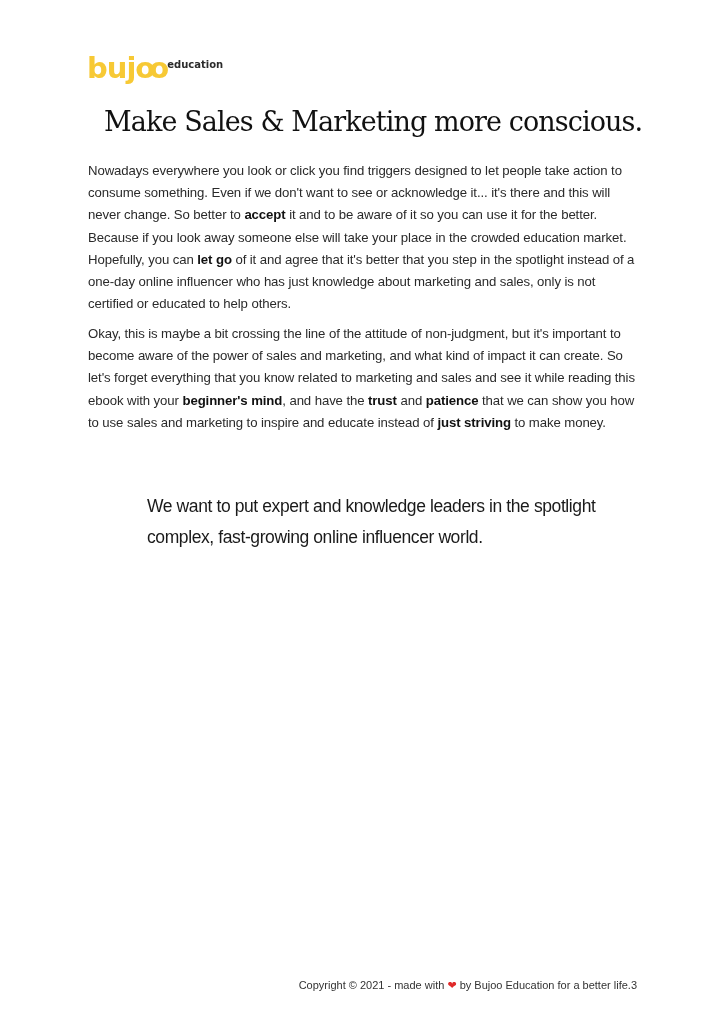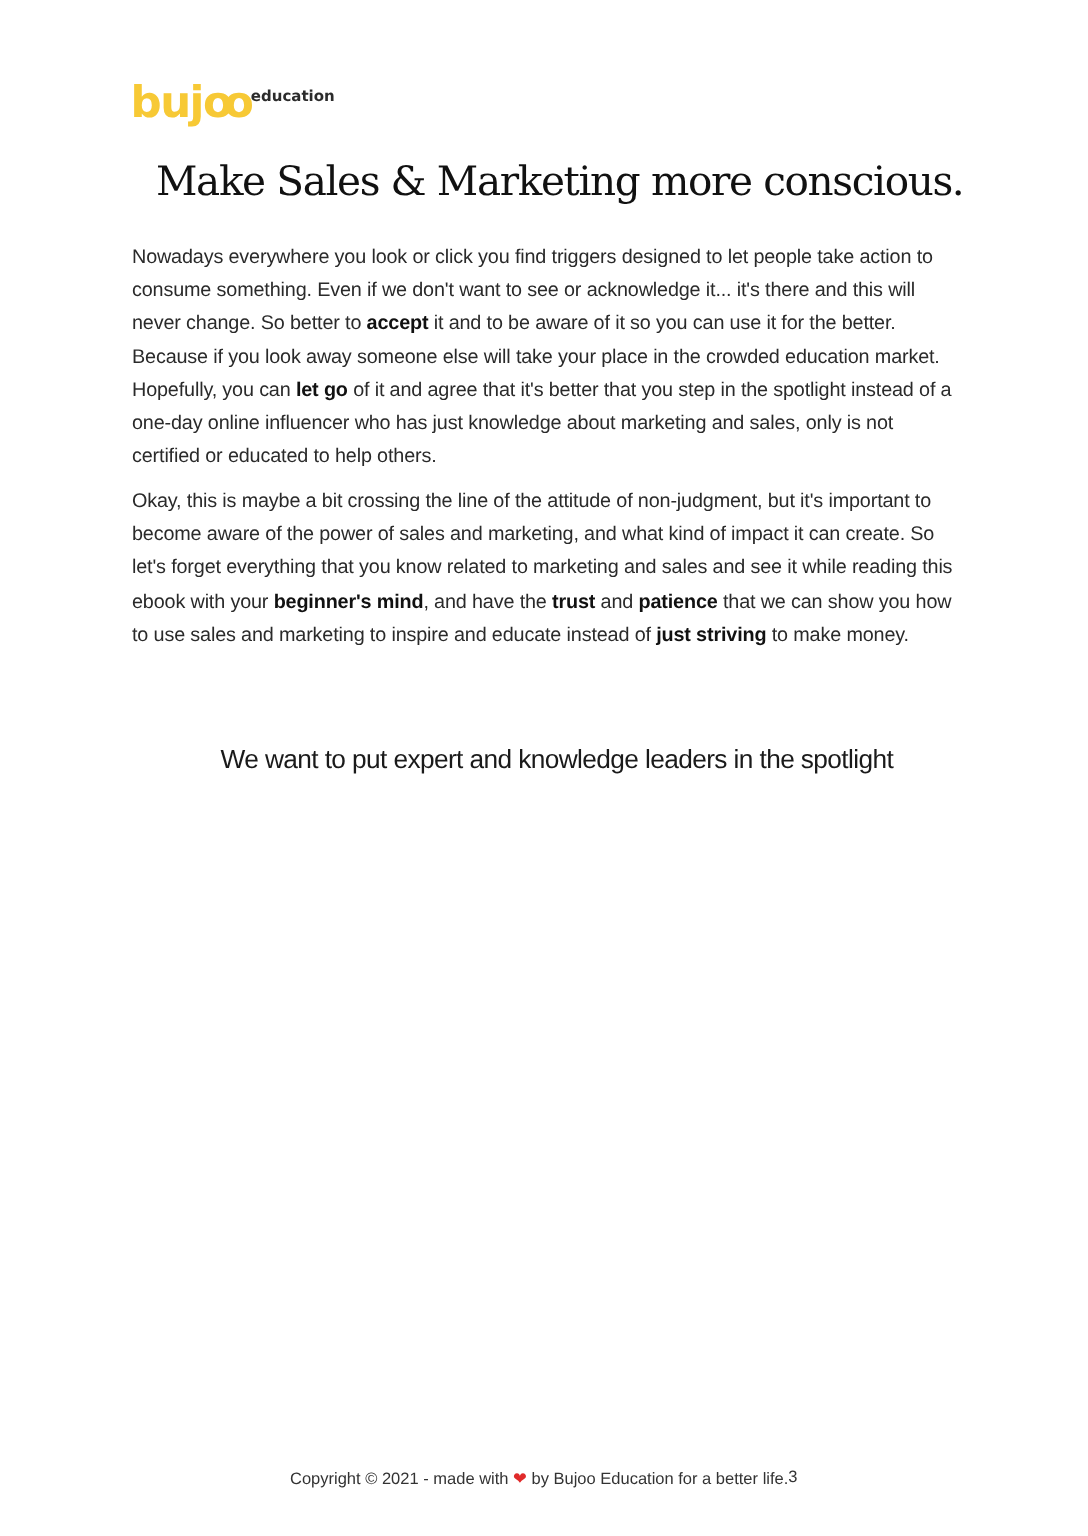--- a/index.html
+++ b/index.html
@@ -84,21 +84,21 @@
       color: #1a1a1a;
       letter-spacing: -0.4px;
     }
     .quote span { display: block; white-space: nowrap; }
     .footer {
       position: absolute;
       left: 88px;
       right: 88px;
       top: 979px;
       display: flex;
-      justify-content: center;
+      justify-content: flex-end;
       font-family: "Liberation Sans", sans-serif;
       font-size: 11px;
       color: #333333;
     }
     .heart {
       color: #e02a2a;
       font-size: 11px;
     }
   </style>
 </head>
@@ -110,18 +110,19 @@
 </div>
 
 <h1 class="title">Make Sales &amp; Marketing more conscious.</h1>
 
 <p class="para p1"><span>Nowadays everywhere you look or click you find triggers designed to let people take action to consume something. Even if we don't want to see or acknowledge it... it's there and this will never change. So better to </span><b>accept</b><span> it and to be aware of it so you can use it for the better. Because if you look away someone else will take your place in the crowded education market. Hopefully, you can </span><b>let go</b><span> of it and agree that it's better that you step in the spotlight instead of a one-day online influencer who has just knowledge about marketing and sales, only is not certified or educated to help others.</span></p>
 
 <p class="para p2"><span>Okay, this is maybe a bit crossing the line of the attitude of non-judgment, but it's important to become aware of the power of sales and marketing, and what kind of impact it can create. So let's forget everything that you know related to marketing and sales and see it while reading this ebook with your </span><b>beginner's mind</b><span>, and have the </span><b>trust</b><span> and </span><b>patience</b><span> that we can show you how to use sales and marketing to inspire and educate instead of </span><b>just striving</b><span> to make money.</span></p>
 
 <blockquote class="quote">
   <span>We want to put expert and knowledge leaders in the  spotlight</span>
+  <span>complex, fast-growing online influencer world.</span>
 </blockquote>
 
 <div class="footer">
   <span><span>Copyright © 2021 - made with </span><span class="heart">❤</span><span> by Bujoo Education for a better life.</span></span>
   <span>3</span>
 </div>
 
 </body></html>

